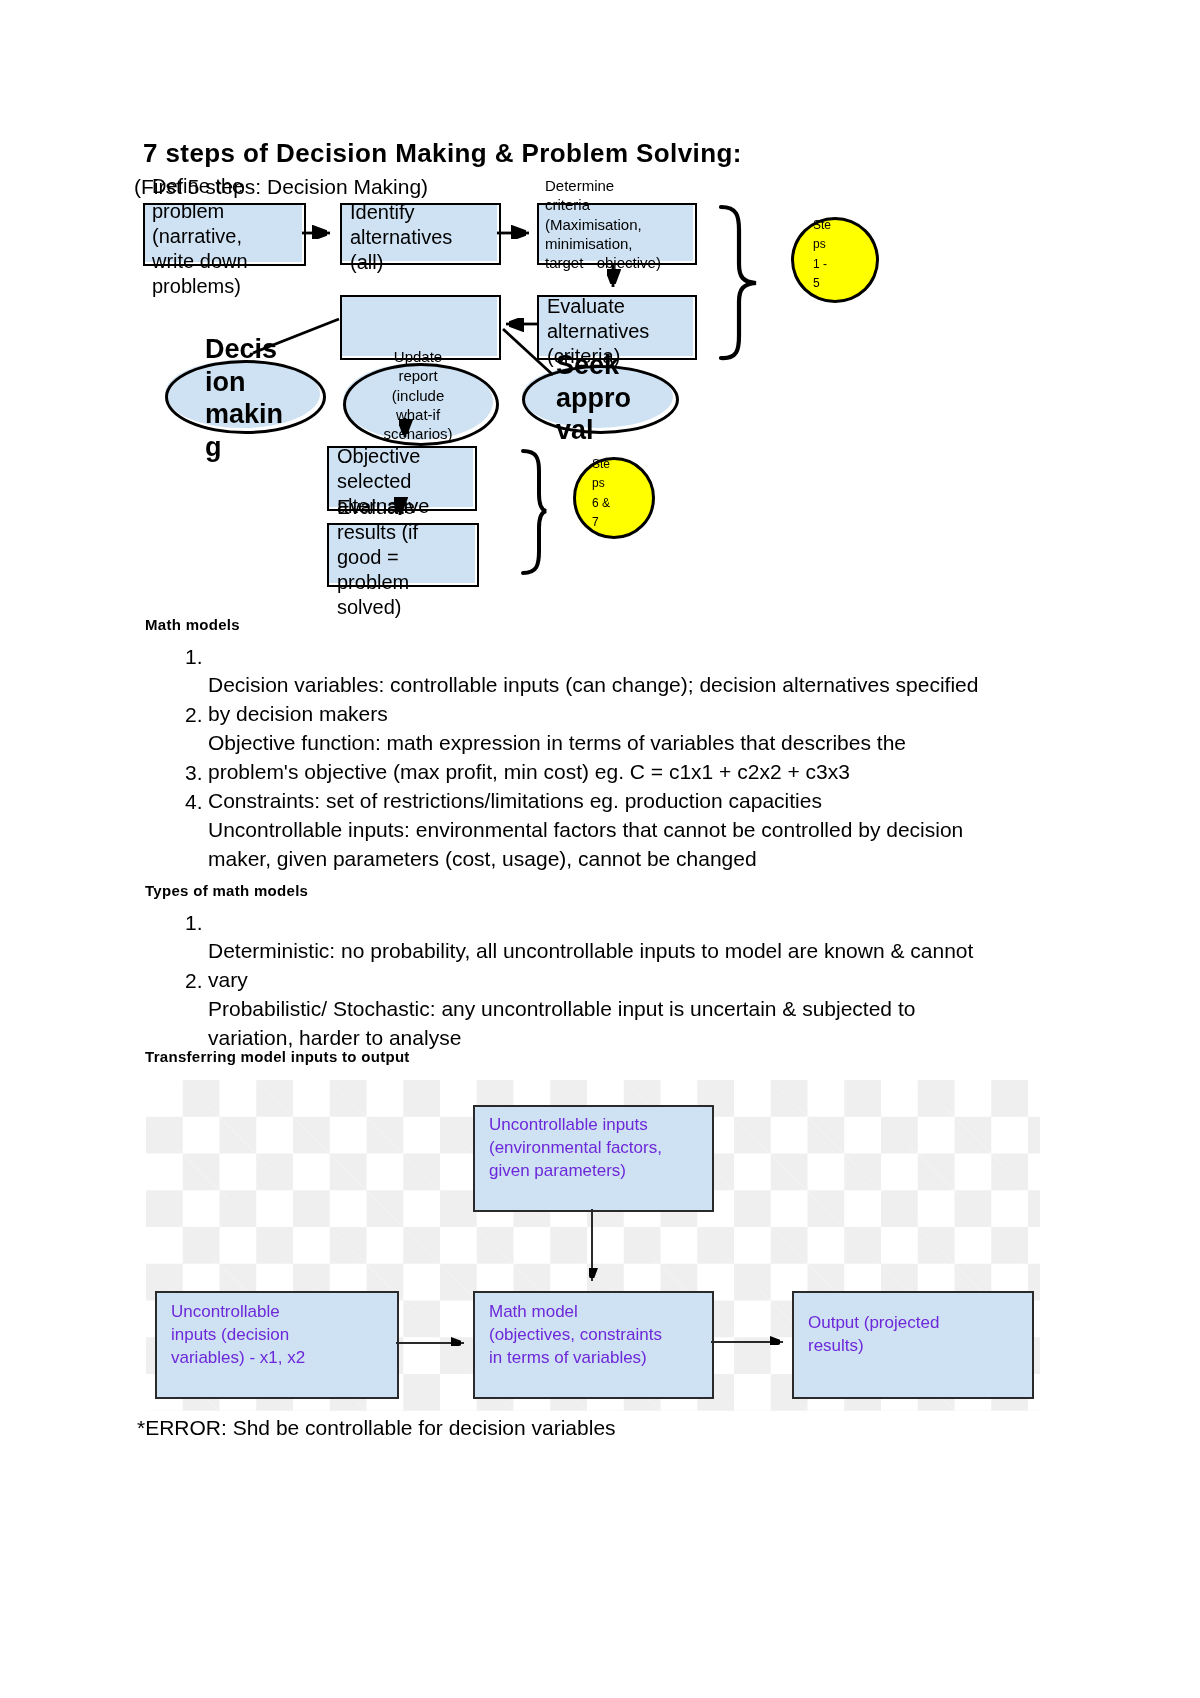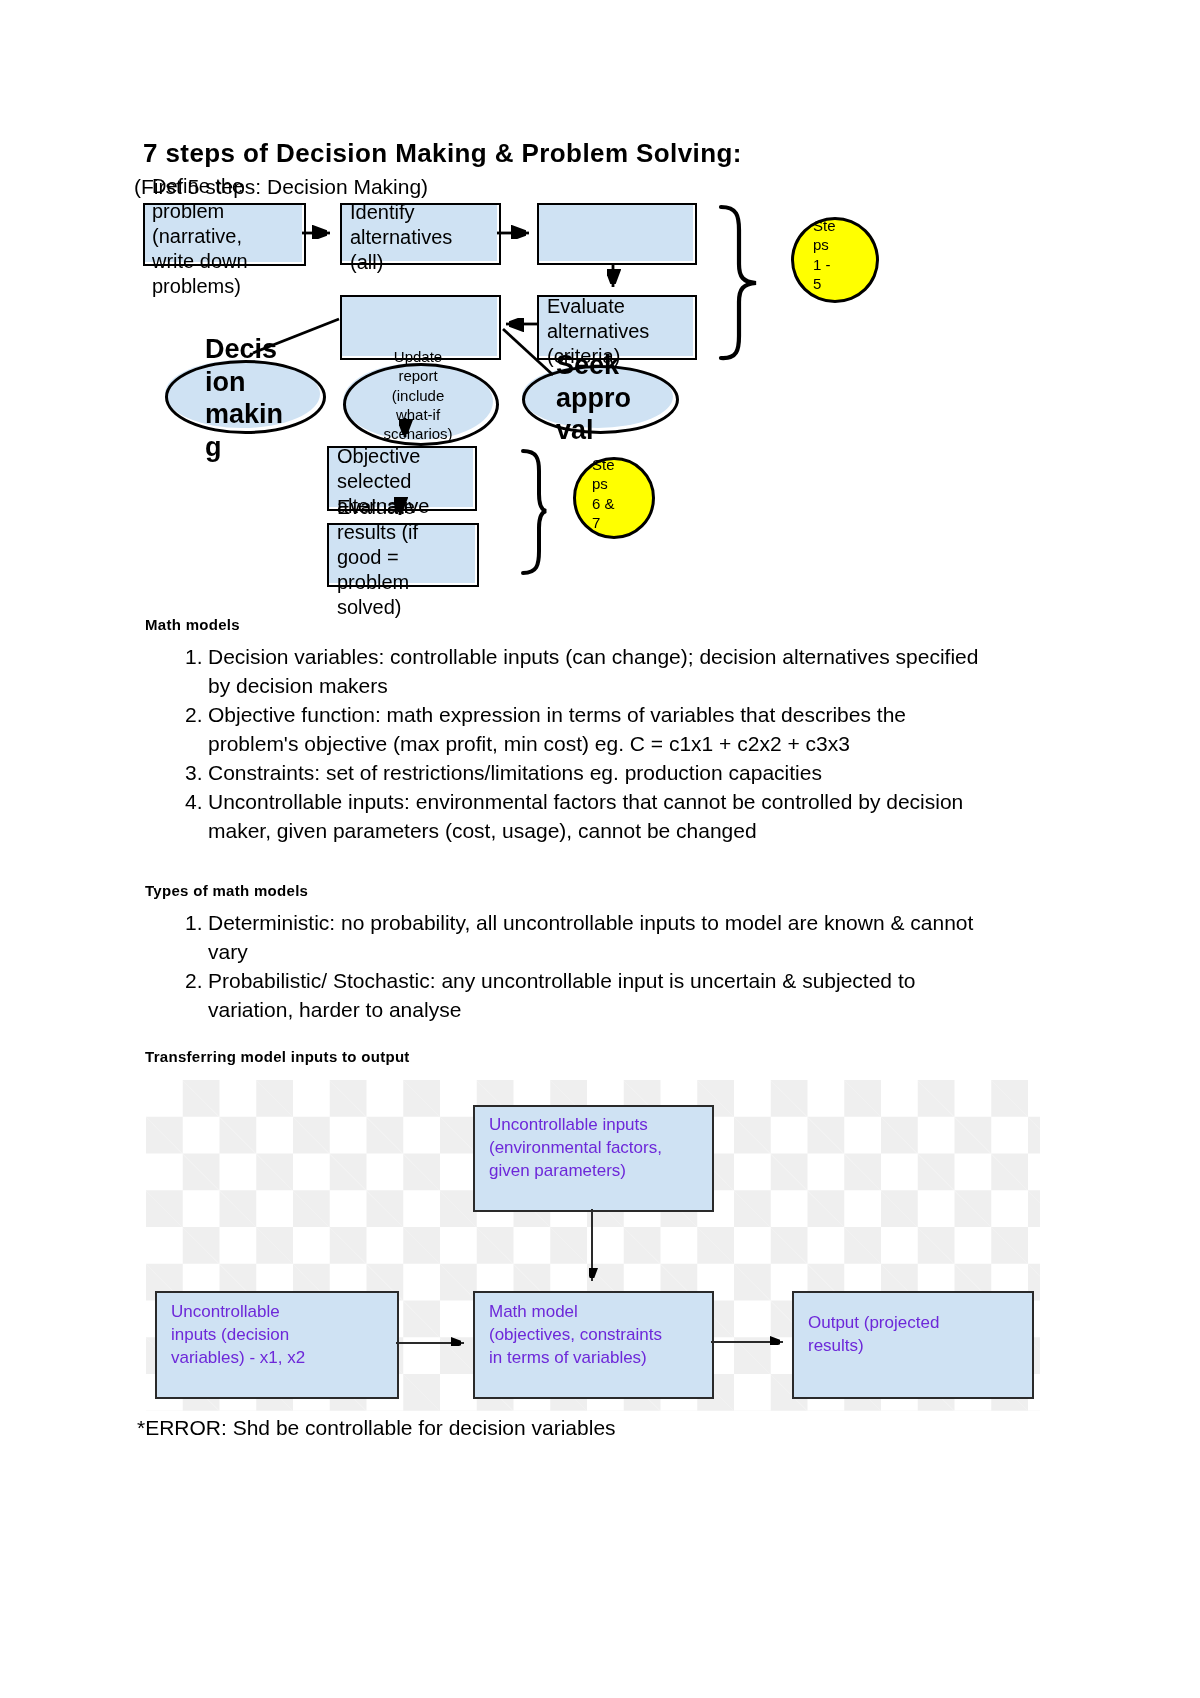--- a/index.html
+++ b/index.html
@@ -7,35 +7,35 @@
         font-family:"Liberation Sans",sans-serif;color:#000;overflow:hidden;}
   .abs{position:absolute;}
   .pre{white-space:pre-line;}
 
   
   .h1{font-size:26px;font-weight:bold;letter-spacing:.4px;z-index:2;}
   .h2{font-size:15px;font-weight:bold;letter-spacing:.3px;z-index:2;}
   .body-line{font-size:21px;line-height:29px;z-index:2;}
   .li{display:flex;font-size:21px;line-height:29px;z-index:2;}
   .li .num{flex:none;width:23px;}
-  .li .itxt{flex:1;}
+  .li .itxt{flex:1;margin-top:28px;}
 
   
   .fill{background:var(--box-fill);z-index:1;}
   .bord{border:2.5px solid #000;background:transparent;z-index:3;pointer-events:none;}
   .ell{border-radius:50%;}
   .ell-b{border-width:3px;}
 
   .lbl{font-size:20px;line-height:25px;z-index:2;}
   .lbl-sm{font-size:15px;line-height:19.3px;z-index:2;}
   .ell-text{font-size:15px;line-height:19.3px;text-align:center;z-index:2;}
   .ov{font-size:27px;font-weight:bold;line-height:32.5px;z-index:2;}
 
   .badge{background:var(--badge-fill);border:3px solid #000;border-radius:50%;z-index:5;}
-  .badge-text{font-size:15px;line-height:19.3px;z-index:6;}
+  .badge-text{font-size:12px;line-height:19.3px;z-index:6;}
 
   svg.wires{position:absolute;left:0;top:0;z-index:4;pointer-events:none;}
 
   
   .checker{z-index:0;background-color:#fff;
     background-image:
       linear-gradient(45deg,#efefef 25%,transparent 25%,transparent 75%,#efefef 75%),
       linear-gradient(45deg,#efefef 25%,transparent 25%,transparent 75%,#efefef 75%);
     background-size:73.5px 73.5px;
     background-position:0 0,36.75px 36.75px;}
@@ -64,20 +64,25 @@
   <div class="abs fill ell" style="left:522px;top:365px;width:151px;height:63px;"></div>
 
   <div class="abs lbl pre" style="left:152px;top:174px;">Define the
 problem
 (narrative,
 write down
 problems)</div>
   <div class="abs lbl pre" style="left:350px;top:200px;">Identify
 alternatives
 (all)</div>
+  <div class="abs lbl-sm pre" style="left:545px;top:176px;">Determine
+criteria
+(Maximisation,
+minimisation,
+target - objective)</div>
   <div class="abs lbl pre" style="left:547px;top:294px;">Evaluate
 alternatives
 (criteria)</div>
   <div class="abs lbl pre" style="left:337px;top:444px;">Objective
 selected
 alternative</div>
   <div class="abs lbl pre" style="left:337px;top:495px;">Evaluate
 results (if
 good =
 problem

